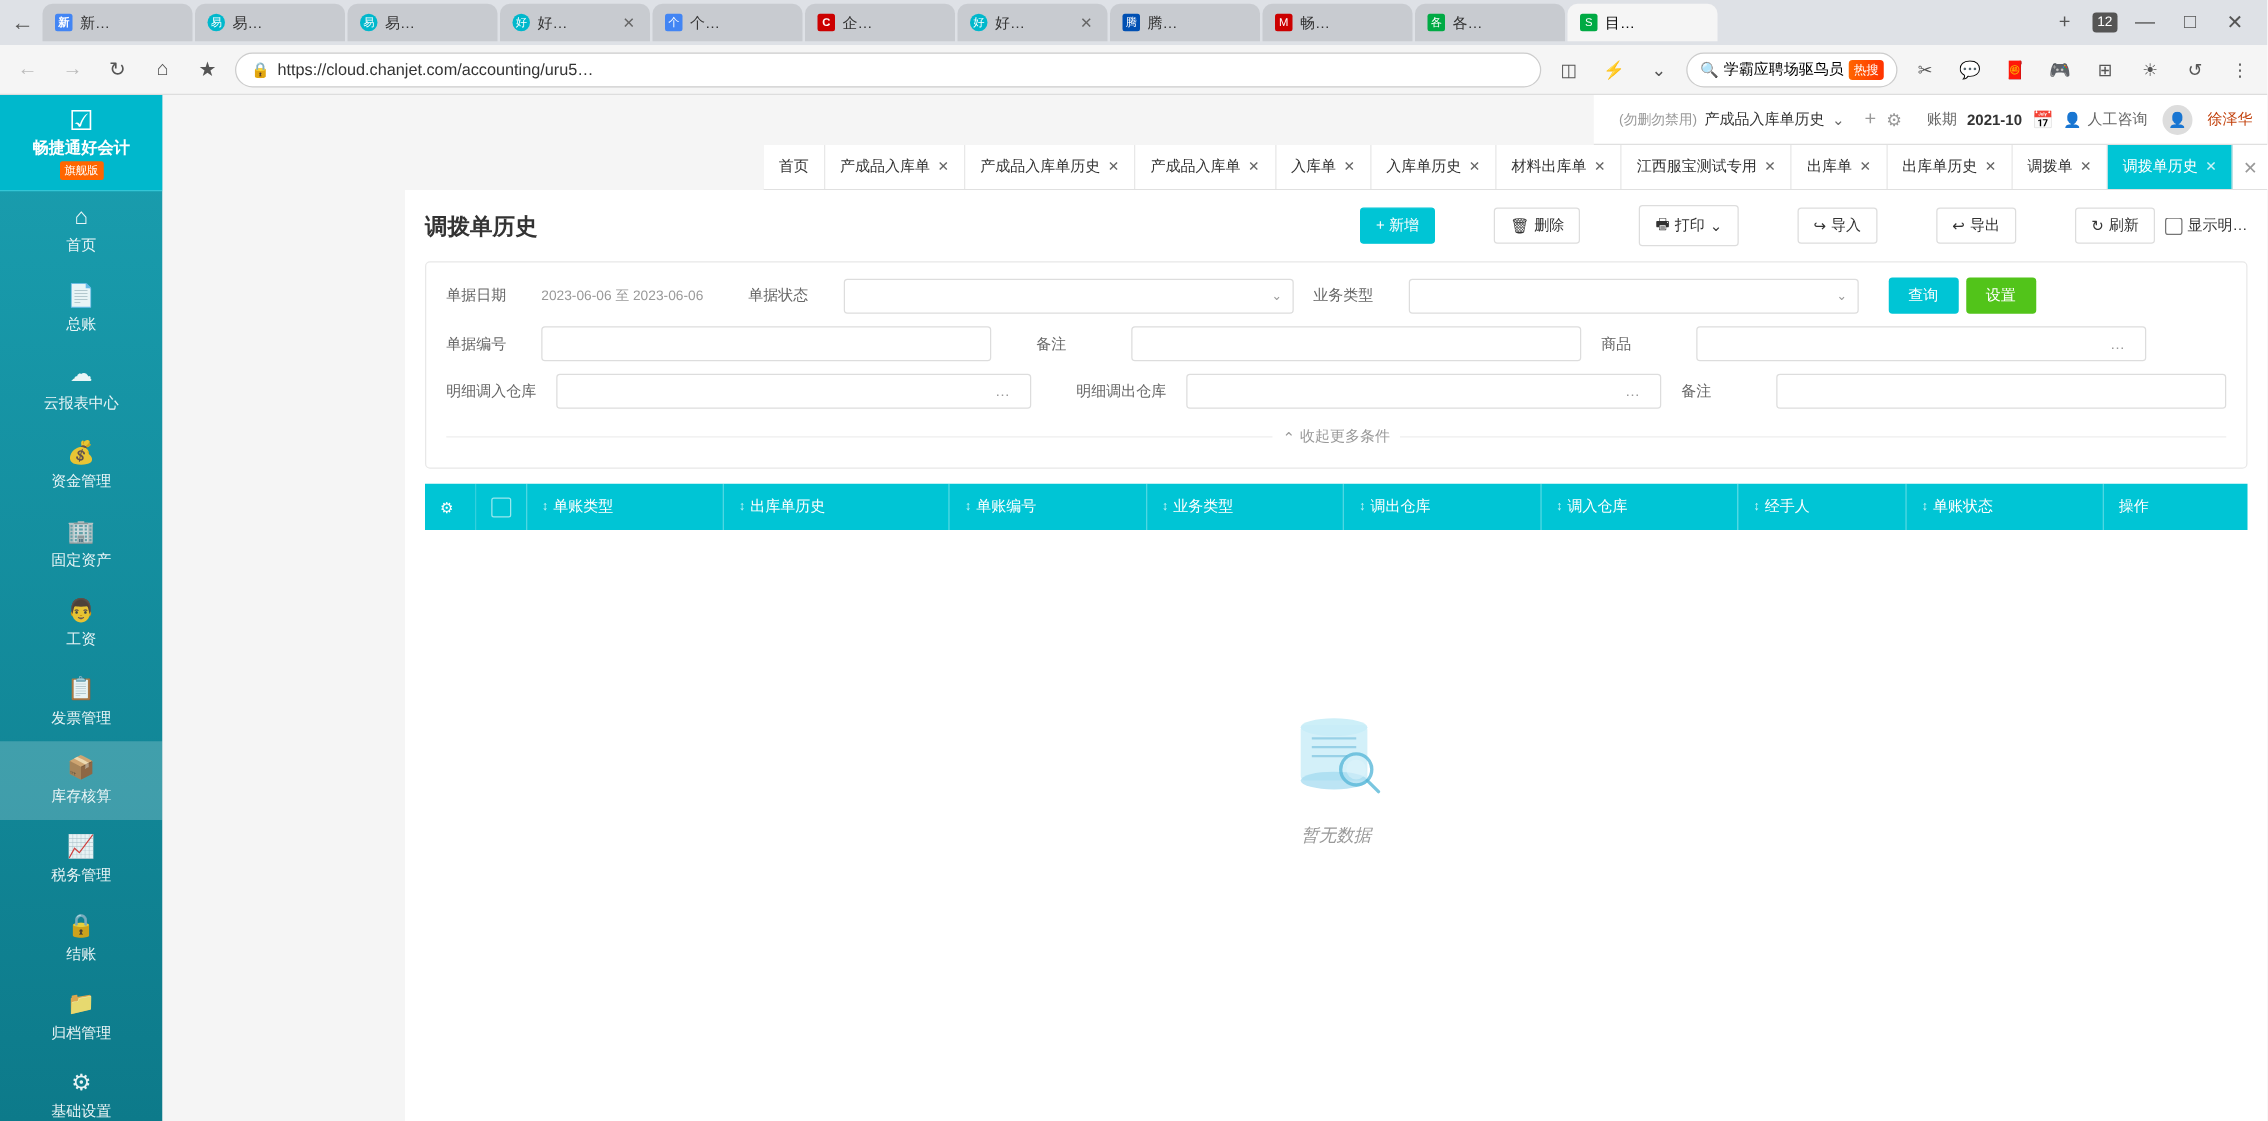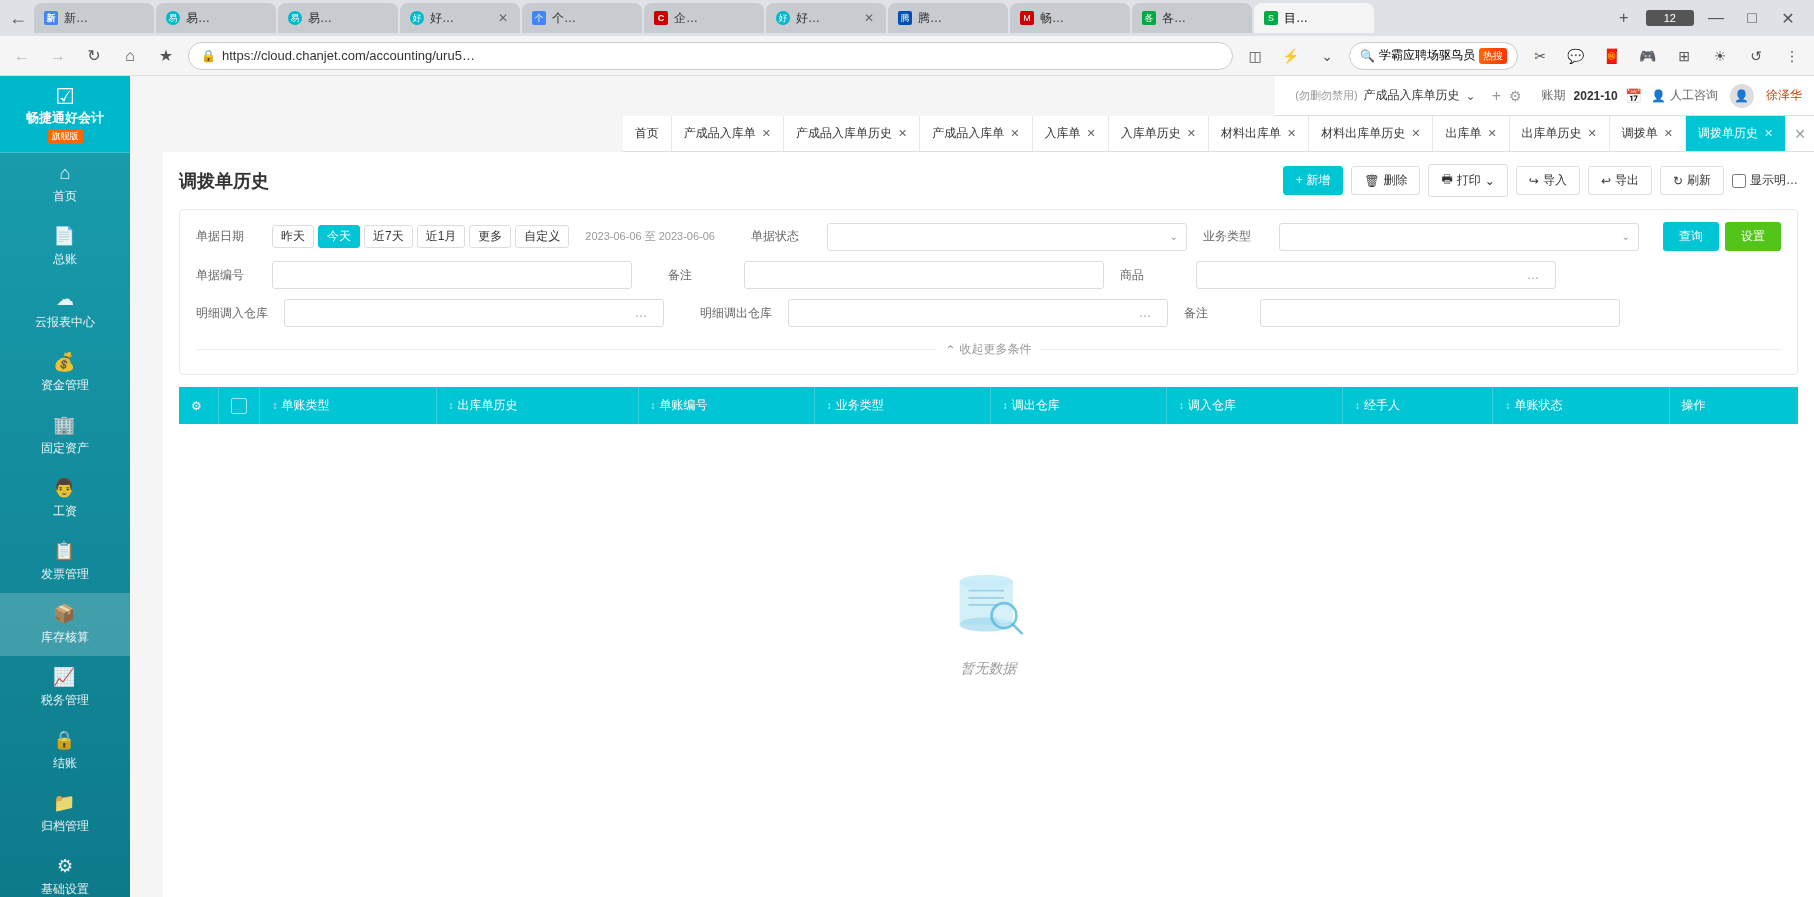--- a/index.html
+++ b/index.html
@@ -324,20 +324,21 @@
       display: flex;
       align-items: center;
       gap: 4px;
       padding: 5px 12px;
       border: 1px solid #ddd;
       border-radius: 3px;
       background: #fff;
       font-size: 12px;
       color: #333;
       cursor: pointer;
+      margin-left: 39px;
     }
 
     
     .filter-area {
       border: 1px solid #e8e8e8;
       border-radius: 4px;
       padding: 12px 16px;
       background: #fff;
       margin-bottom: 12px;
     }
@@ -582,21 +583,21 @@
       <div class="tab-favicon" style="background:#00aa44; border-radius:2px; display:flex;align-items:center;justify-content:center;color:#fff;font-size:9px;">各</div>
       <span class="tab-title">各…</span>
     </div>
     <div class="browser-tab active">
       <div class="tab-favicon" style="background:#00aa44; border-radius:2px; display:flex;align-items:center;justify-content:center;color:#fff;font-size:9px;">S</div>
       <span class="tab-title">目…</span>
     </div>
 
     <div class="tab-actions">
       <div class="tab-action-btn">+</div>
-      <div style="background:#555;color:#fff;border-radius:3px;padding:2px 18px;font-size:11px;">12</div>
+      <div style="background:#555;color:#fff;border-radius:3px;padding:2px 4px;font-size:11px;">12</div>
       <div class="tab-action-btn">—</div>
       <div class="tab-action-btn">□</div>
       <div class="tab-action-btn">✕</div>
     </div>
   </div>
 
   <div class="address-bar-row">
     <div class="nav-btn disabled">←</div>
     <div class="nav-btn disabled">→</div>
     <div class="nav-btn">↻</div>
@@ -733,21 +734,21 @@
       </div>
       <div class="nav-tab">
         <span>入库单历史</span>
         <span class="nt-close">✕</span>
       </div>
       <div class="nav-tab">
         <span>材料出库单</span>
         <span class="nt-close">✕</span>
       </div>
       <div class="nav-tab">
-        <span>材料出库单历史</span>
+        <span>江西服宝测试专用</span>
         <span class="nt-close">✕</span>
       </div>
       <div class="nav-tab">
         <span>出库单</span>
         <span class="nt-close">✕</span>
       </div>
       <div class="nav-tab">
         <span>出库单历史</span>
         <span class="nt-close">✕</span>
       </div>
@@ -795,28 +796,20 @@
             <input type="checkbox" class="checkbox-input" style="">
             <span>显示明…</span>
           </div>
         </div>
       </div>
 
       <div class="filter-area">
 
         <div class="filter-row">
           <span class="filter-label">单据日期</span>
-          <div class="filter-date-btns">
-            <button class="date-btn">昨天</button>
-            <button class="date-btn active">今天</button>
-            <button class="date-btn">近7天</button>
-            <button class="date-btn">近1月</button>
-            <button class="date-btn">更多</button>
-            <button class="date-btn">自定义</button>
-          </div>
           <span class="date-range-text">2023-06-06 至 2023-06-06</span>
 
           <span class="filter-label" style="margin-left:20px;">单据状态</span>
           <div class="filter-select">
             <span></span>
             <span class="select-arrow">⌄</span>
           </div>
 
           <span class="filter-label">业务类型</span>
           <div class="filter-select">

